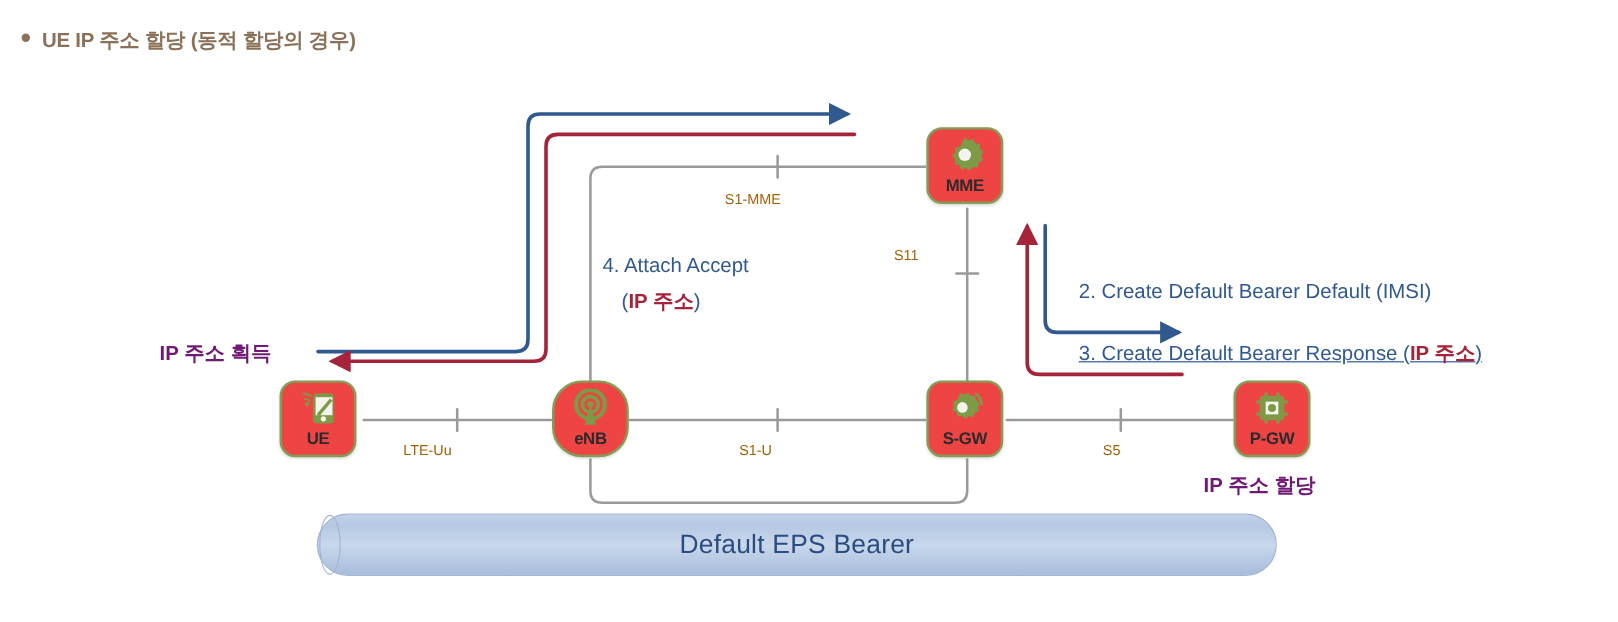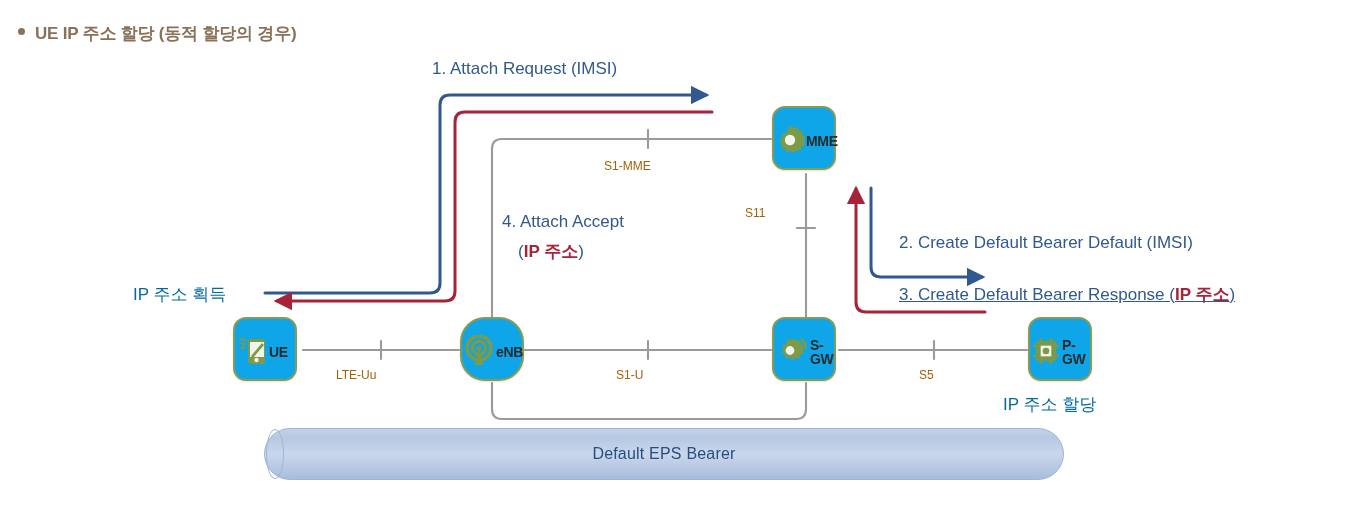--- a/index.html
+++ b/index.html
@@ -45,24 +45,24 @@
     letter-spacing: -0.2px;
     white-space: nowrap;
   }
 
   
   .node {
     width: 64px;
     height: 64px;
     border: 2.2px solid #849c54;
     border-radius: 13px;
-    background: #0ea5e9;
+    background: #ef4444;
     box-sizing: border-box;
     display: flex;
-    flex-direction: row;
+    flex-direction: column;
     align-items: center;
     justify-content: flex-start;
     padding-top: 4px;
     box-shadow: 0 1px 2px rgba(0,0,0,0.12);
   }
   .node .glyph {
     height: 34px;
     display: flex;
     align-items: center;
     justify-content: center;
@@ -89,22 +89,22 @@
     color: #31598f;
     white-space: nowrap;
     font-weight: 500;
   }
   .msg .red {
     color: #a5243a;
     font-weight: bold;
   }
   .kor-red {
     font-size: 17px;
-    color: #0369a1;
-    font-weight: normal;
+    color: #701a75;
+    font-weight: bold;
     white-space: nowrap;
     text-align: center;
   }
 
   
   .pipe {
     left: 264px;
     top: 428px;
     width: 800px;
     height: 52px;
@@ -128,21 +128,21 @@
     border-radius: 50%;
     box-sizing: border-box;
     background: transparent;
   }
   .pipe-text {
     position: absolute;
     inset: 0;
     display: flex;
     align-items: center;
     justify-content: center;
-    font-size: 16px;
+    font-size: 22px;
     color: #2a4d80;
     letter-spacing: 0.2px;
     text-align: right;
   }
   svg.overlay {
     position: absolute;
     left: 0;
     top: 0;
     width: 1348px;
     height: 518px;
@@ -269,23 +269,20 @@
     </span>
     <span class="nlabel">S-GW</span>
   </div>
 
   <div class="abs iface" style="left:336px; top:368px;">LTE-Uu</div>
   <div class="abs iface" style="left:616px; top:368px;">S1-U</div>
   <div class="abs iface" style="left:919px; top:368px;">S5</div>
   <div class="abs iface" style="left:604px; top:159px;">S1-MME</div>
   <div class="abs iface" style="left:745px; top:206px;">S11</div>
 
-  <div class="abs msg" style="left:432px; top:59px;">
-    <span>1. </span><span>Attach Request (IMSI)</span>
-  </div>
 
   <div class="abs msg" style="left:899px; top:233px;">
     <span>2. </span><span>Create Default Bearer Default (IMSI)</span>
   </div>
 
   <div class="abs msg" style="left:899px; top:283px;text-decoration:underline;">
     <span>3. </span><span>Create Default Bearer Response (</span><span class="red">IP 주소</span><span>)</span>
   </div>
 
   <div class="abs msg" style="left:502px; top:212px;">

